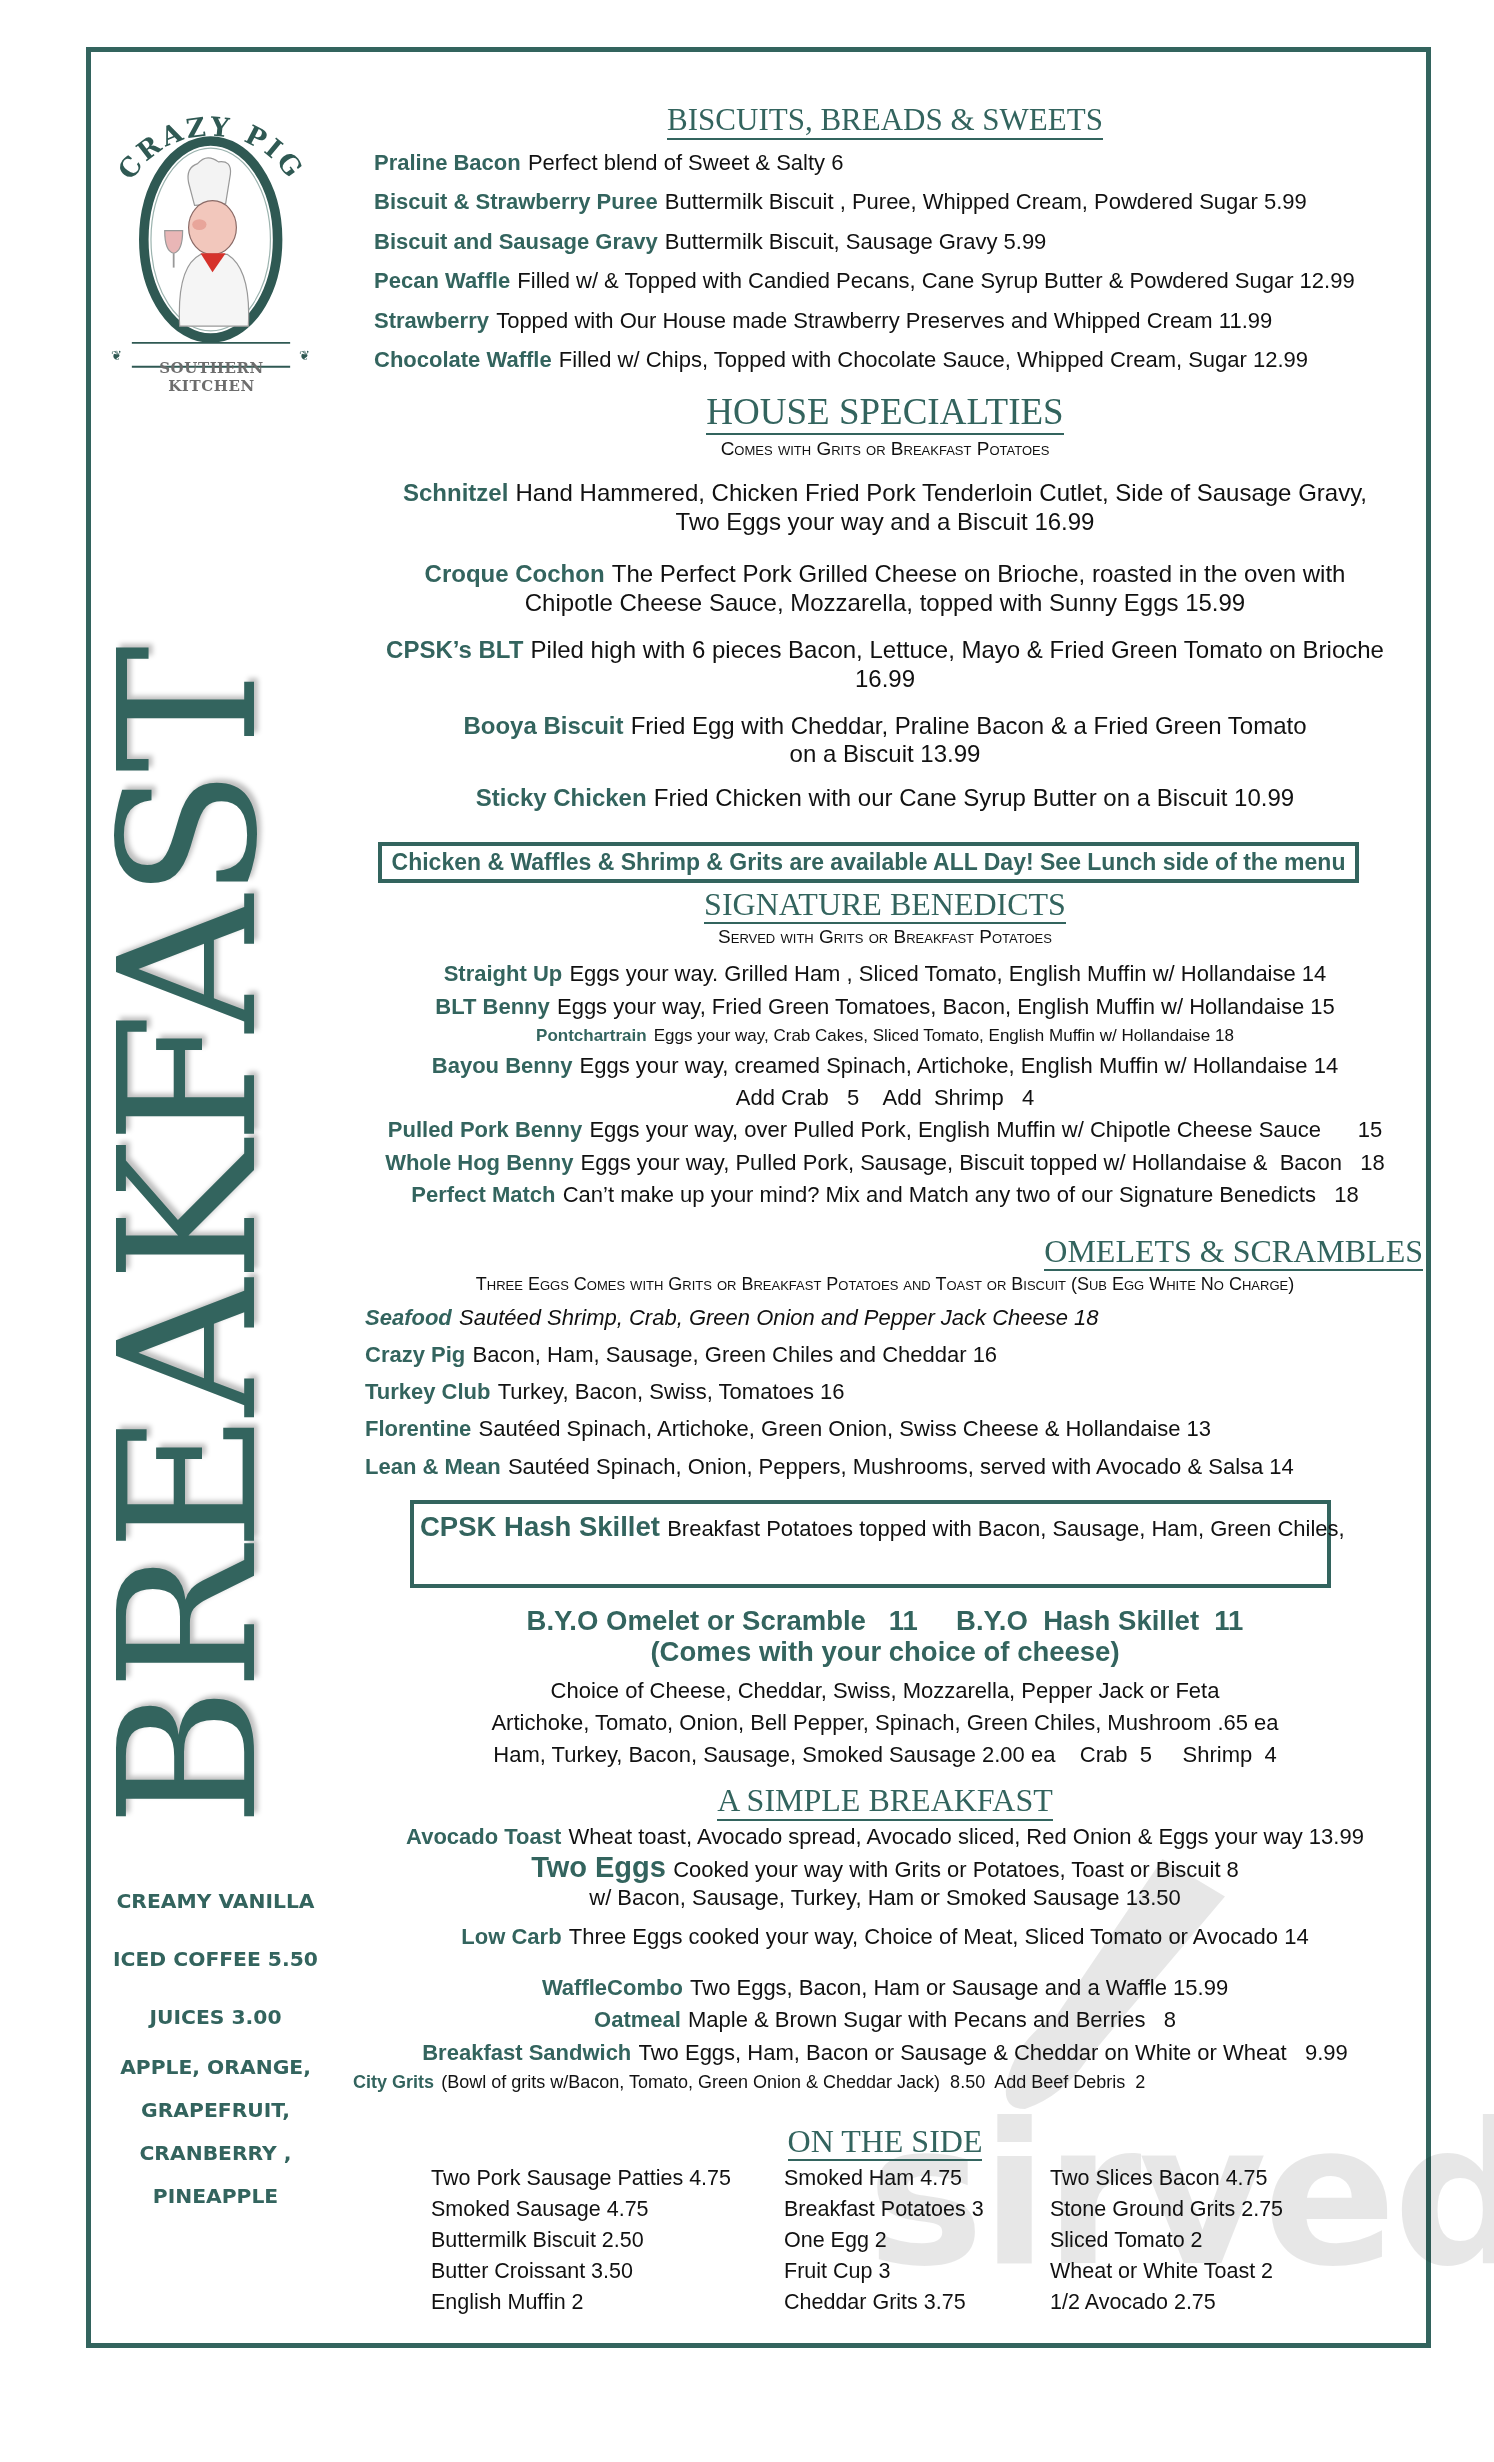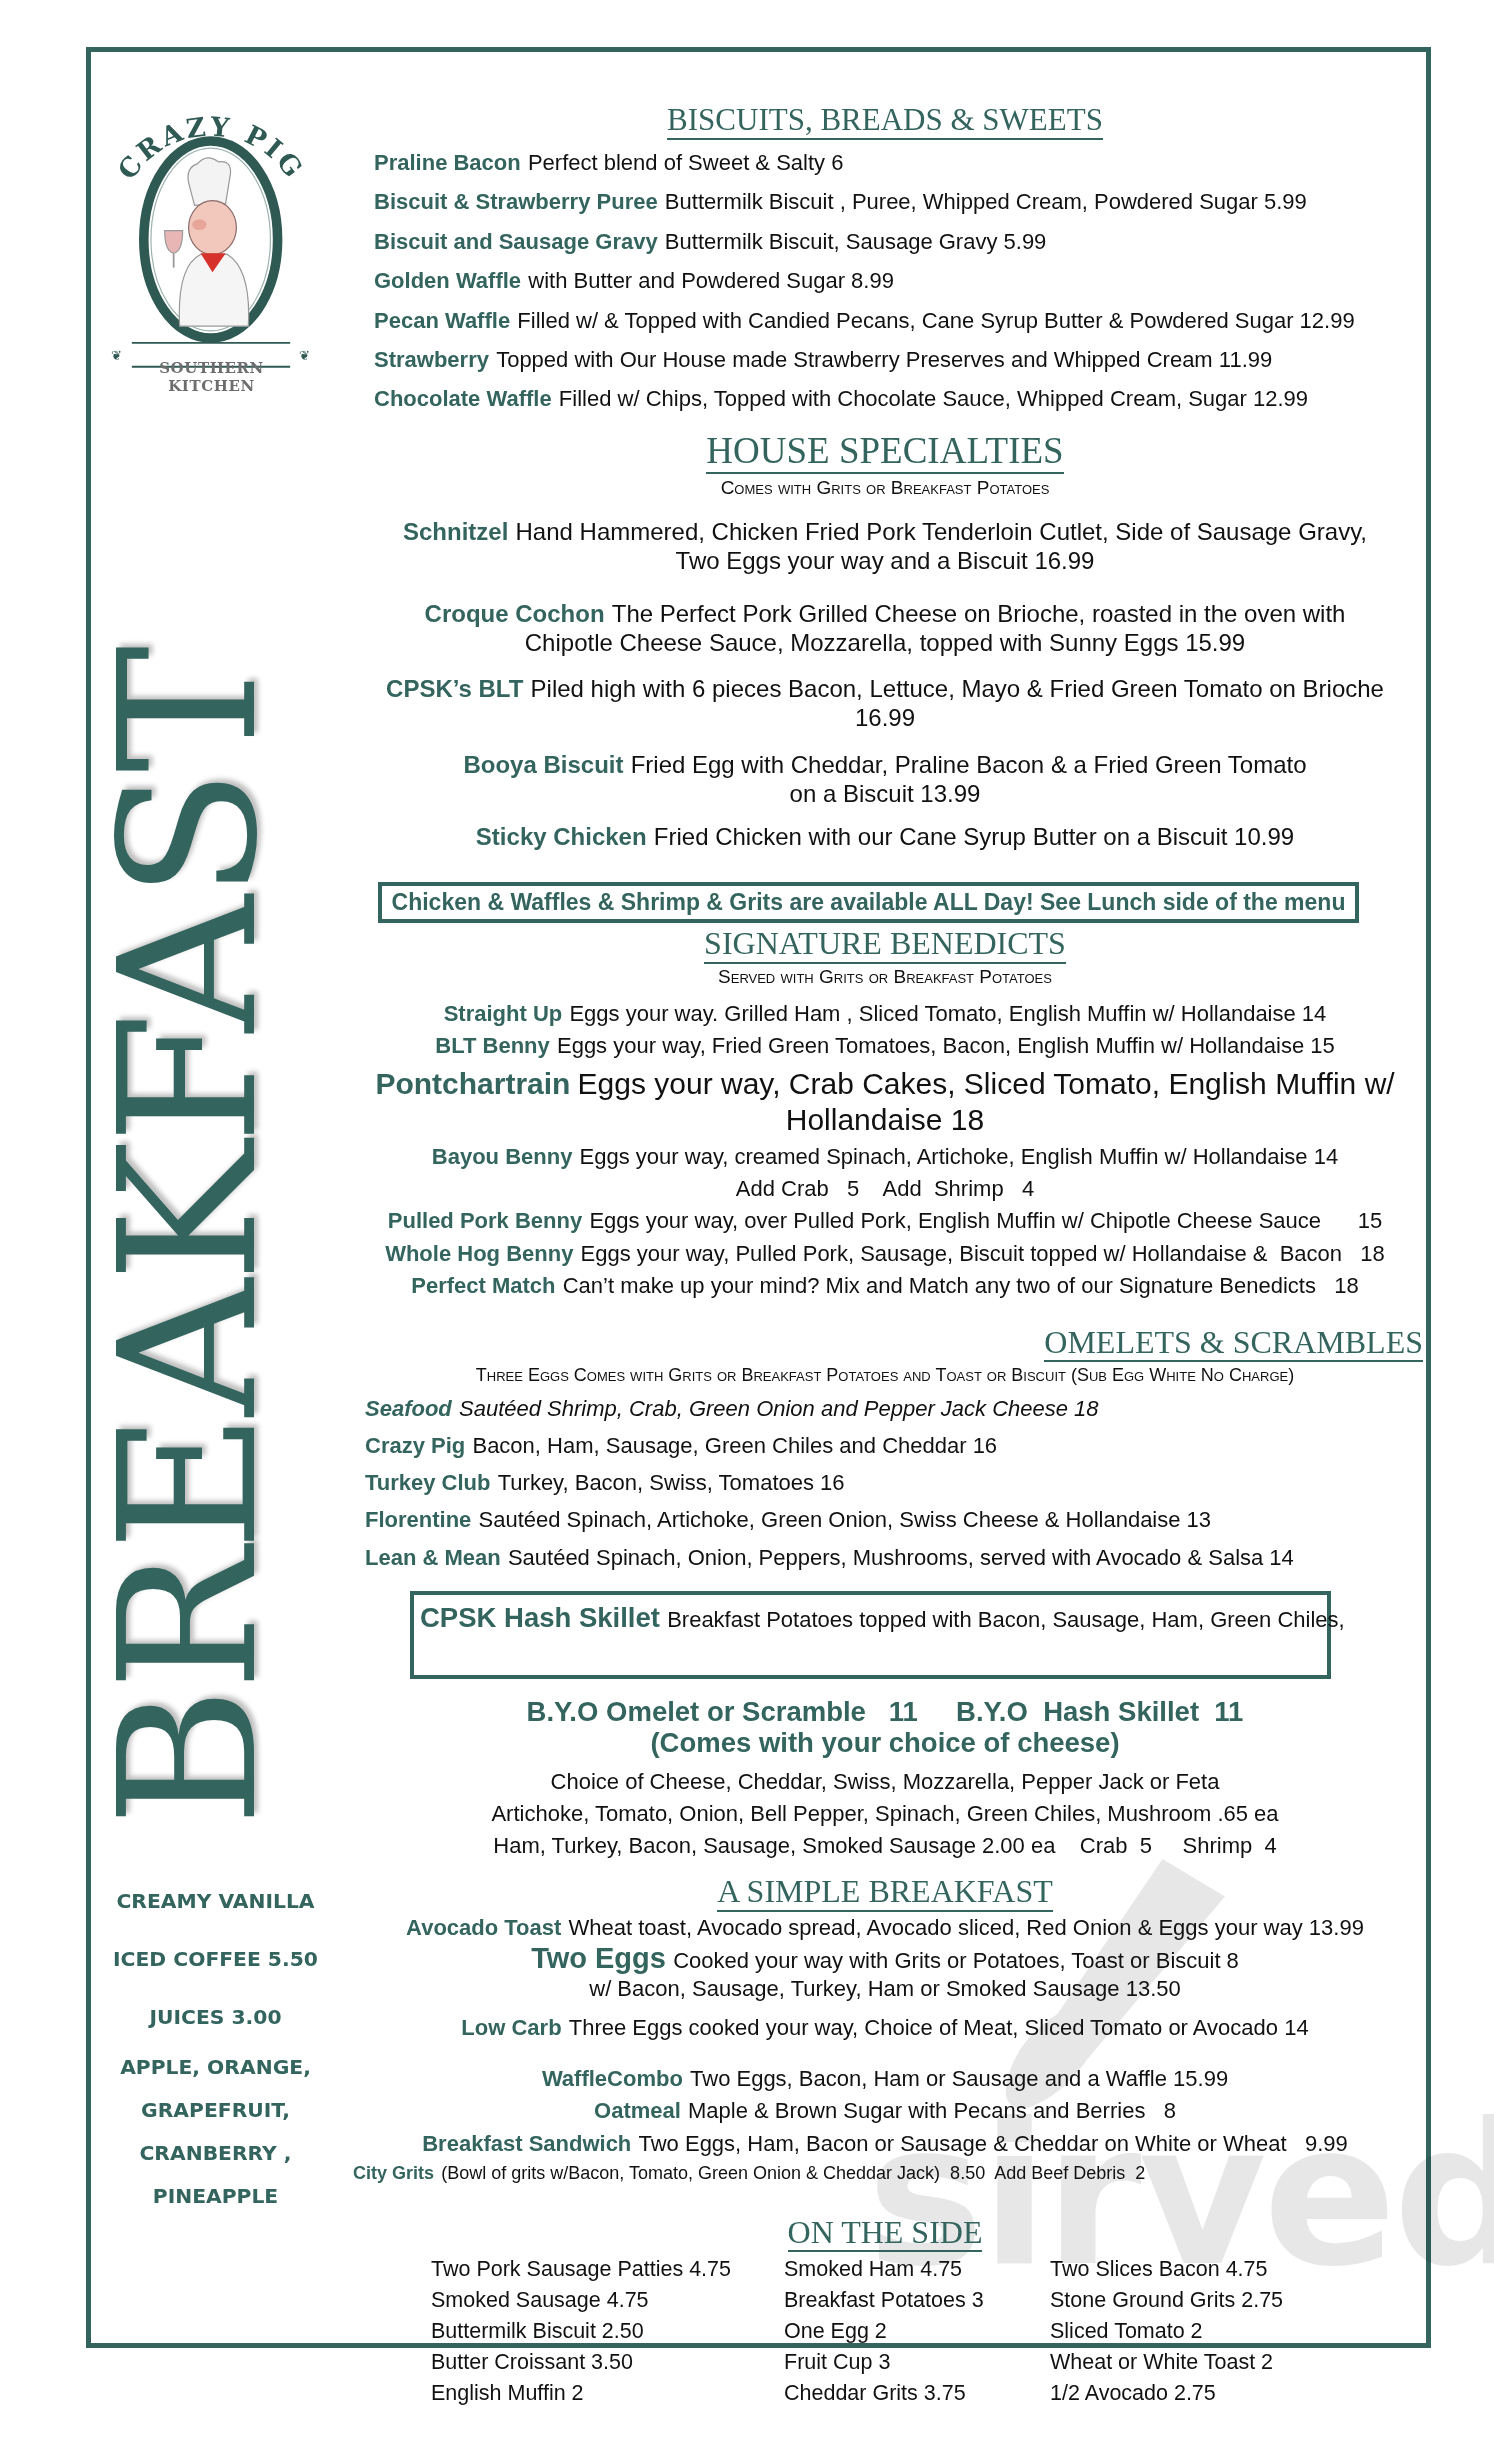--- a/index.html
+++ b/index.html
@@ -103,21 +103,20 @@
 <div class="main">
 
   <div style="margin-left:27px;">
     <div class="sec-title" style="font-size:31px;margin-bottom:12px;margin-left:-27px;">
       <span>Biscuits, Breads &amp; Sweets</span>
     </div>
     <div class="left-list" style="font-size:22px;">
       <div class="item" style="margin-bottom:13px;"><span class="name">Praline Bacon</span><span>Perfect blend of Sweet &amp; Salty  6</span></div>
       <div class="item" style="margin-bottom:13px;"><span class="name">Biscuit &amp; Strawberry Puree</span><span>Buttermilk Biscuit , Puree, Whipped Cream, Powdered Sugar  5.99</span></div>
       <div class="item" style="margin-bottom:13px;"><span class="name">Biscuit and Sausage Gravy</span><span>Buttermilk Biscuit,  Sausage Gravy  5.99</span></div>
-      <div class="item" style="margin-bottom:13px;"><span class="name">Golden Waffle</span><span>with Butter and Powdered Sugar  8.99</span></div>
       <div class="item" style="margin-bottom:13px;"><span class="name">Pecan Waffle</span><span>Filled w/ &amp; Topped with Candied Pecans,  Cane Syrup Butter &amp; Powdered Sugar 12.99</span></div>
       <div class="item" style="margin-bottom:13px;"><span class="name">Strawberry</span><span>Topped with Our House made Strawberry Preserves and Whipped Cream  11.99</span></div>
       <div class="item"><span class="name">Chocolate Waffle</span><span>Filled w/ Chips, Topped with Chocolate Sauce, Whipped Cream, Sugar  12.99</span></div>
     </div>
   </div>
 
   <div style="margin-top:16.7px;">
     <div class="sec-title" style="font-size:37px;"><span>House Specialties</span></div>
     <div class="sub" style="margin:4.8px 0 19px;">Comes with Grits or Breakfast Potatoes</div>
     <div class="item center" style="font-size:24px;margin-bottom:24px;"><span class="name">Schnitzel</span><span>Hand Hammered, Chicken Fried Pork Tenderloin Cutlet, Side of Sausage Gravy,</span><br><span>Two Eggs your way  and a Biscuit  16.99</span></div>
@@ -129,21 +128,21 @@
 
   <div class="boxed" style="margin:30px 0 0 31px;width:981px;height:41px;line-height:33px;text-align:center;font-weight:bold;color:#33645e;font-size:23px;white-space:nowrap;overflow:hidden;">
     <span>Chicken &amp; Waffles &amp; Shrimp &amp; Grits are available ALL Day!  See Lunch side of the menu</span>
   </div>
 
   <div style="margin-top:2.4px;">
     <div class="sec-title" style="font-size:32px;"><span>Signature Benedicts</span></div>
     <div class="sub" style="margin:3.6px 0 13px;">Served with Grits or Breakfast Potatoes</div>
     <div class="item center" style="font-size:22px;margin-bottom:6px;"><span class="name">Straight Up</span><span>Eggs your way. Grilled Ham , Sliced Tomato, English Muffin w/ Hollandaise  14</span></div>
     <div class="item center" style="font-size:22px;margin-bottom:6px;"><span class="name">BLT Benny</span><span>Eggs your way, Fried Green Tomatoes, Bacon, English Muffin w/ Hollandaise  15</span></div>
-    <div class="item center" style="font-size:30px;margin-bottom:6px;text-align:center;"><span class="name">Pontchartrain</span><span>Eggs your way, Crab Cakes, Sliced Tomato, English Muffin w/ Hollandaise  18</span></div>
+    <div class="item center" style="font-size:17px;margin-bottom:6px;text-align:center;"><span class="name">Pontchartrain</span><span>Eggs your way, Crab Cakes, Sliced Tomato, English Muffin w/ Hollandaise  18</span></div>
     <div class="item center" style="font-size:22px;margin-bottom:6px;"><span class="name">Bayou Benny</span><span>Eggs your way, creamed Spinach, Artichoke, English Muffin w/ Hollandaise  14</span></div>
     <div class="item center" style="font-size:22px;margin-bottom:6px;white-space:pre;">Add Crab   5    Add  Shrimp   4</div>
     <div class="item center" style="font-size:22px;margin-bottom:6px;white-space:pre;"><span class="name">Pulled Pork Benny</span><span>Eggs your way, over Pulled Pork, English Muffin w/ Chipotle Cheese Sauce      15</span></div>
     <div class="item center" style="font-size:22px;margin-bottom:6px;white-space:pre;"><span class="name">Whole Hog Benny</span><span>Eggs your way, Pulled Pork, Sausage, Biscuit topped w/ Hollandaise &amp;  Bacon   18</span></div>
     <div class="item center" style="font-size:22px;white-space:pre;"><span class="name">Perfect Match</span><span>Can’t make up your mind? Mix and Match any two of our Signature Benedicts   18</span></div>
   </div>
 
   <div style="margin-top:24px;">
     <div class="sec-title" style="font-size:32px;text-align:right;"><span>Omelets &amp; Scrambles</span></div>
     <div class="sub" style="margin:4.8px 0 9.6px;font-size:18px;">Three Eggs Comes with Grits or Breakfast Potatoes and Toast or Biscuit (Sub Egg White No Charge)</div>

